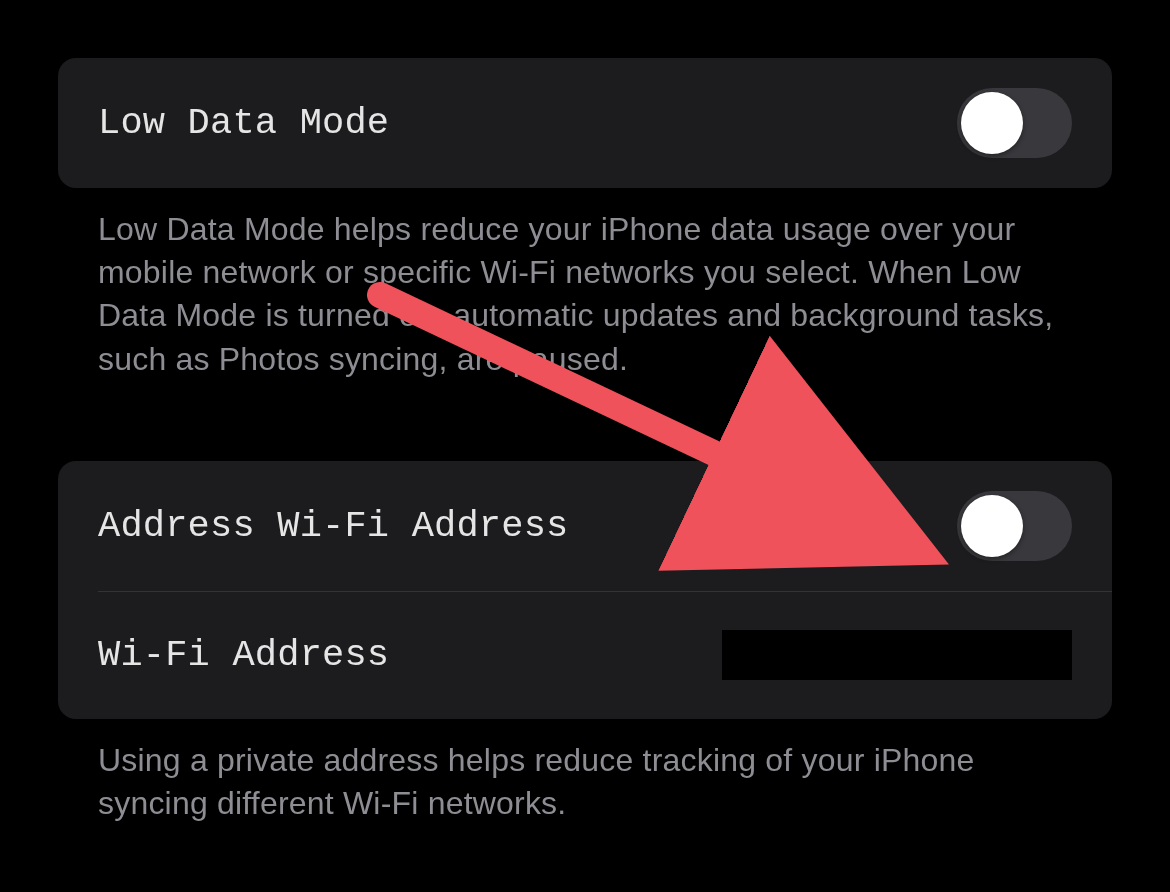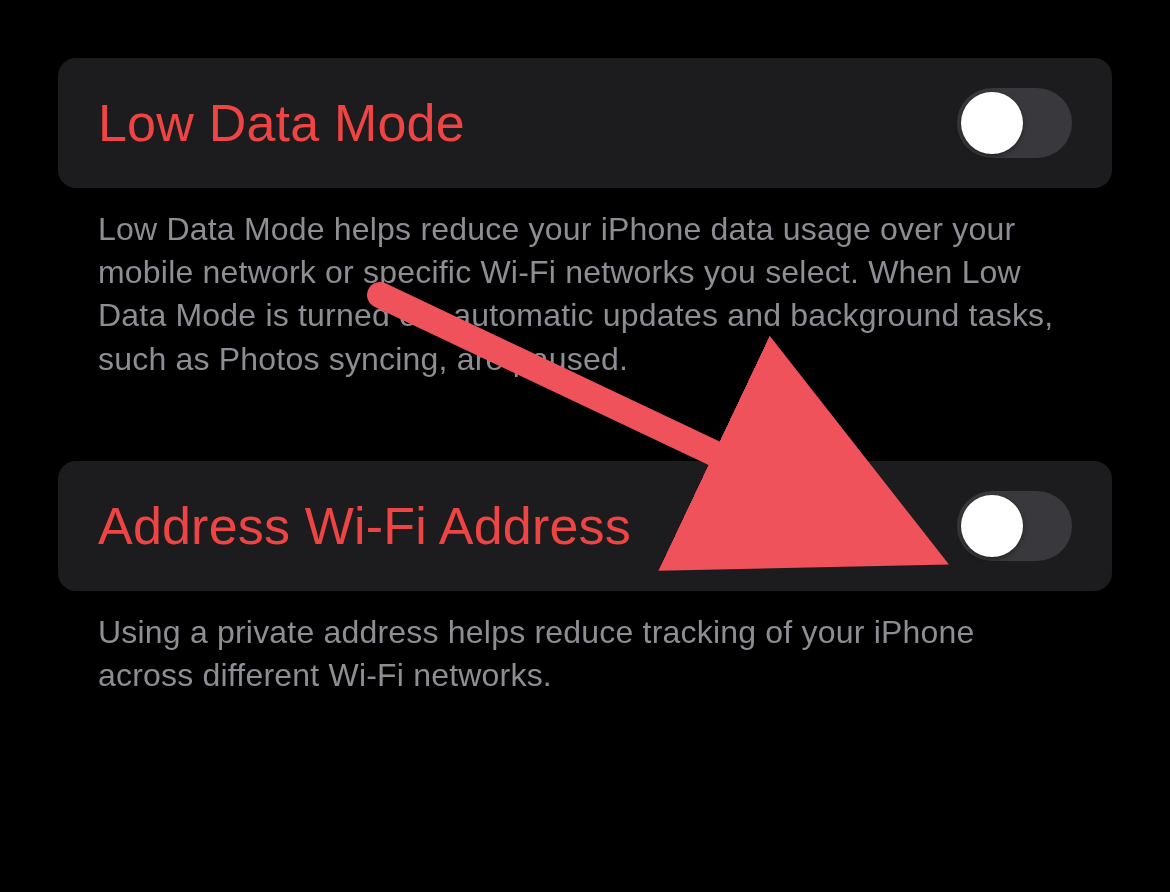--- a/index.html
+++ b/index.html
@@ -27,24 +27,25 @@
       justify-content: space-between;
       padding: 30px 40px;
       min-height: 128px;
     }
     .row + .row {
       border-top: 1px solid #333335;
       margin-left: 40px;
       padding-left: 0;
     }
     .row-label {
-      font-size: 52px;
+      font-size: 37px;
       font-weight: 400;
-      color: #ef4444;
+      color: #e5e5e5;
       letter-spacing: 0.2px;
+      font-family: Liberation Mono, monospace;
     }
     .footer-text {
       font-size: 32px;
       line-height: 1.35;
       color: #8d8d93;
       padding: 20px 40px 0 40px;
       letter-spacing: 0.2px;
     }
 
     .toggle {
@@ -93,22 +94,26 @@
 
   <div class="section-gap"></div>
 
   <div class="card">
     <div class="row">
       <span class="row-label">Address Wi-Fi Address</span>
       <div class="toggle">
         <div class="toggle-knob"></div>
       </div>
     </div>
+    <div class="row">
+      <span class="row-label">Wi-Fi Address</span>
+      <div class="redacted"></div>
+    </div>
   </div>
-  <div class="footer-text">Using a private address helps reduce tracking of your iPhone across different Wi-Fi networks.</div>
+  <div class="footer-text">Using a private address helps reduce tracking of your iPhone syncing different Wi-Fi networks.</div>
 
 </div>
 
 <svg width="1170" height="892" style="position:absolute;left:0;top:0;pointer-events:none">
   <defs>
     <marker id="ah" markerWidth="10" markerHeight="10" refX="6" refY="5" orient="auto" markerUnits="strokeWidth">
       <path d="M0,0 L10,5 L0,10 Z" fill="#ef525b"></path>
     </marker>
   </defs>
   <line x1="380" y1="295" x2="855" y2="520" stroke="#ef525b" stroke-width="26" marker-end="url(#ah)" stroke-linecap="round"></line>

